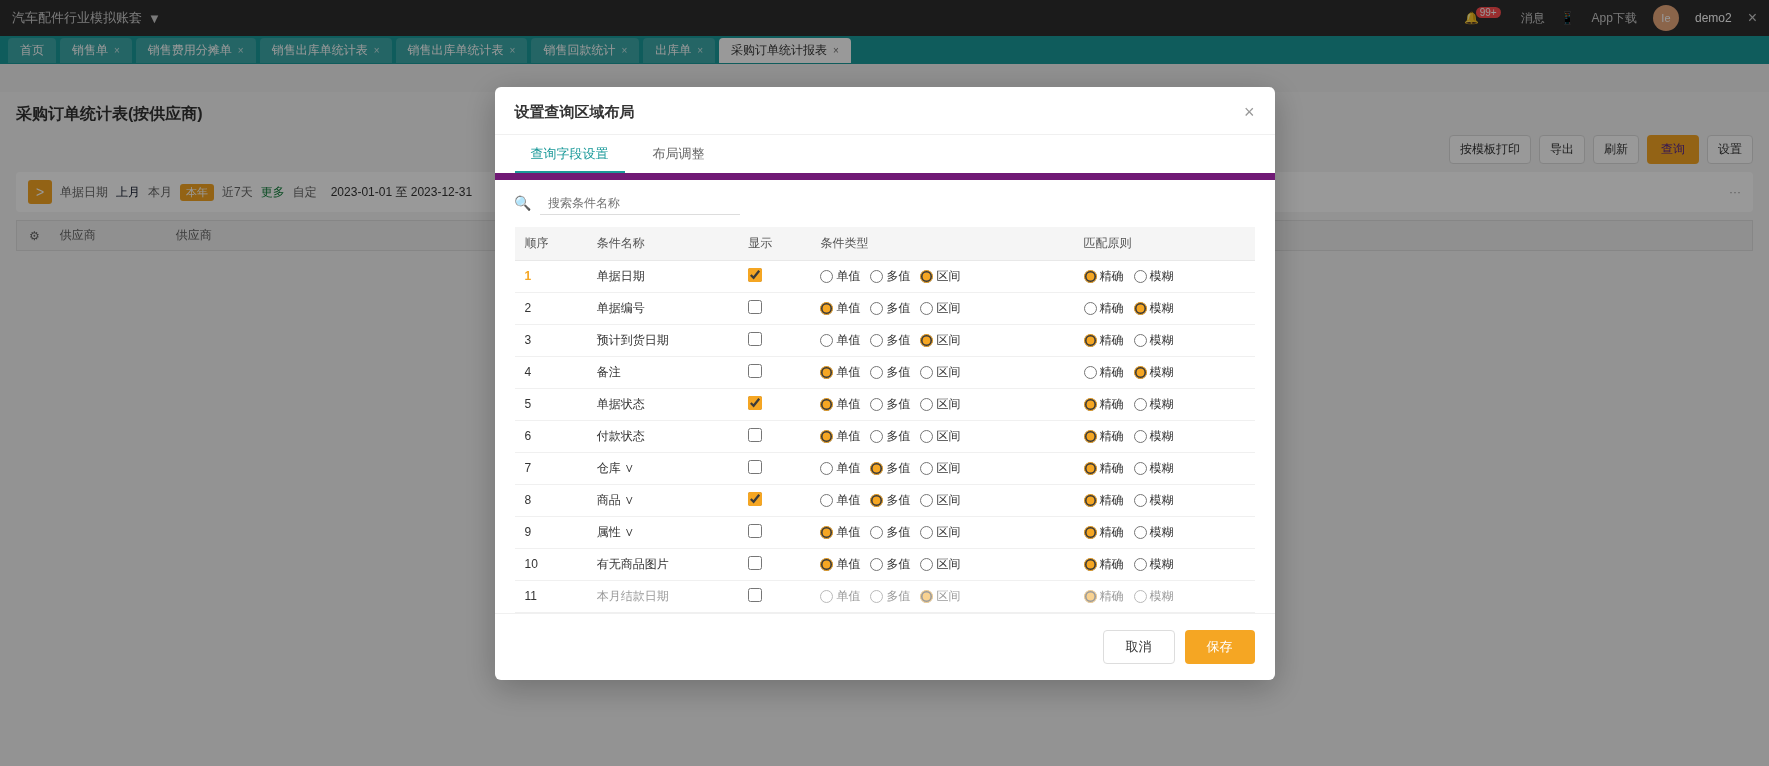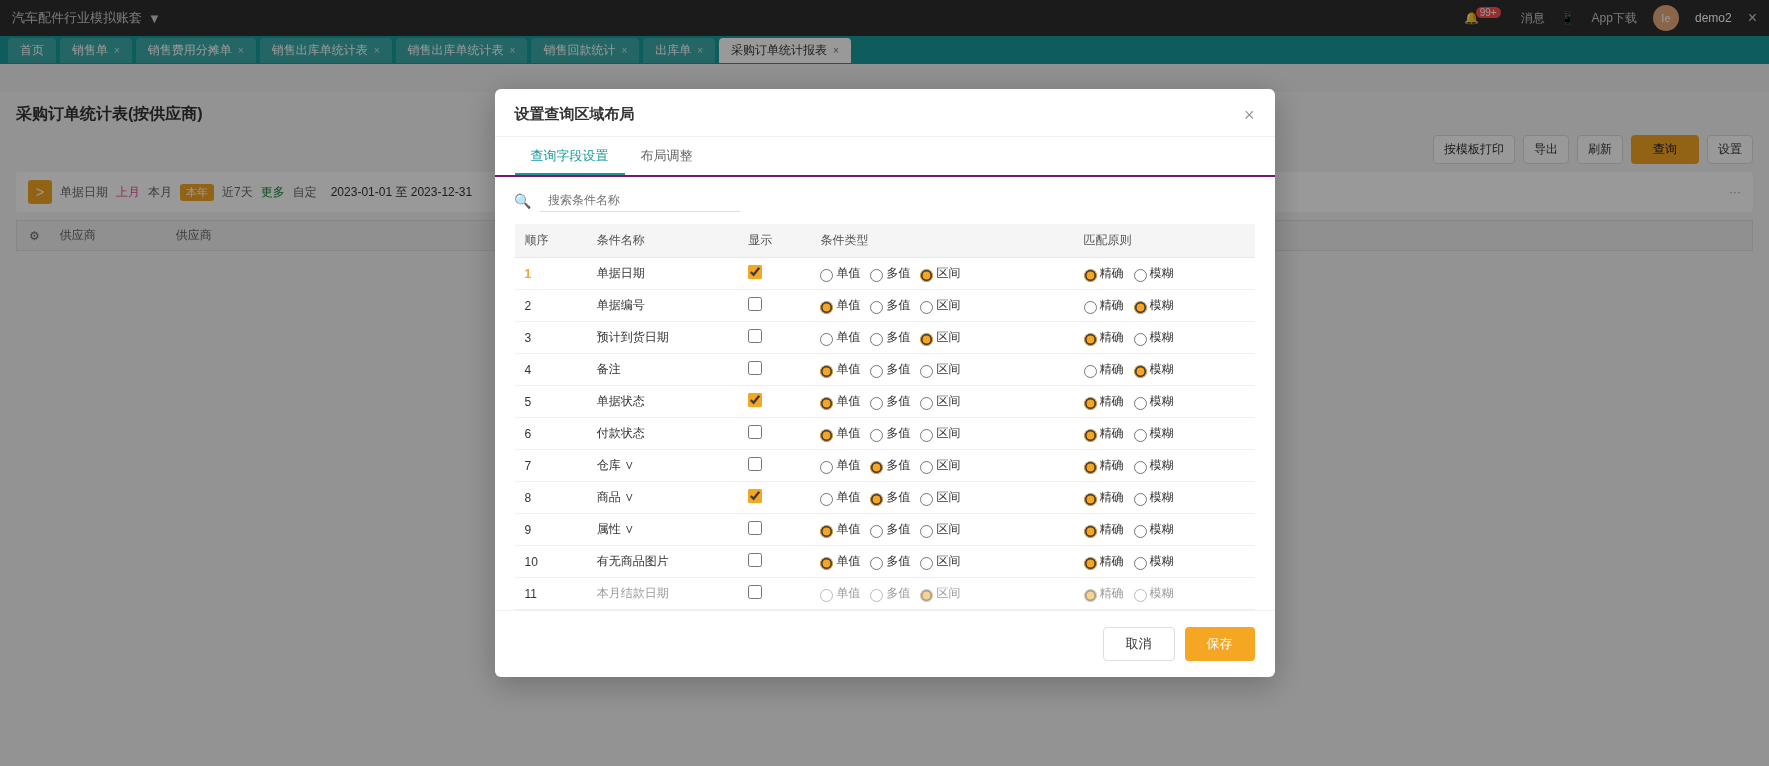--- a/index.html
+++ b/index.html
@@ -68,24 +68,24 @@
       margin-top: 28px;
     }
     .page-title {
       font-size: 16px;
       font-weight: bold;
       color: #333;
       margin-bottom: 10px;
     }
     .btn-orange {
       background: #f5a623;
-      color: #0f172a;
+      color: #4c1d95;
       border: none;
       border-radius: 4px;
-      padding: 5px 22px;
+      padding: 5px 14px;
       cursor: pointer;
       font-size: 12px;
       text-align: right;
     }
     .btn-white {
       background: white;
       color: #333;
       border: 1px solid #ddd;
       border-radius: 4px;
       padding: 5px 10px;
@@ -156,21 +156,22 @@
       cursor: pointer;
       color: #999;
       font-size: 18px;
       line-height: 1;
     }
 
     
     .dialog-tabs {
       display: flex;
       padding: 0 20px;
-      border-bottom: 2px solid #701a75;
+      border-bottom: 7px solid #701a75;
+      gap: 12px;
     }
     .dialog-tab {
       padding: 10px 16px;
       font-size: 13px;
       color: #666;
       cursor: pointer;
       position: relative;
     }
     .dialog-tab.active {
       color: #1a9999;
@@ -225,21 +226,21 @@
     }
     .dialog-table td {
       padding: 7px 10px;
       font-size: 12px;
       color: #333;
       border-bottom: 1px solid #f0f0f0;
     }
 
     
     .radio-group { display: flex; align-items: center; gap: 10px; white-space: nowrap; }
-    .radio-item { display: flex; align-items: flex-end; gap: 3px; cursor: pointer; }
+    .radio-item { display: flex; align-items: center; gap: 3px; cursor: pointer; }
     .radio-item input[type=radio] { accent-color: #f5a623; cursor: pointer; }
     .checkbox-item input[type=checkbox] { accent-color: #f5a623; cursor: pointer; width: 14px; height: 14px; }
 
     
     .dialog-footer {
       padding: 16px 20px;
       display: flex;
       justify-content: flex-end;
       gap: 10px;
       border-top: 1px solid #f0f0f0;
@@ -333,21 +334,21 @@
     <button class="btn-white">按模板打印</button>
     <button class="btn-white">导出</button>
     <button class="btn-white">刷新</button>
     <button class="btn-orange">查询</button>
     <button class="btn-white">设置</button>
   </div>
 
   <div class="filter-bar">
     <button class="sidebar-toggle">&gt;</button>
     <span>单据日期</span>
-    <span style="cursor:pointer;color:#ec4899;">上月</span>
+    <span style="cursor:pointer;color:#0f172a;">上月</span>
     <span style="cursor:pointer;color:#666;">本月</span>
     <span class="filter-tag" style="cursor:pointer;">本年</span>
     <span style="cursor:pointer;color:#666;">近7天</span>
     <span style="cursor:pointer;color:#15803d;">更多</span>
     <span style="cursor:pointer;color:#666;">自定</span>
     <span style="color:#333;margin-left:6px;">2023-01-01 至 2023-12-31</span>
     <span style="cursor:pointer;color:#999;margin-left:auto;">···</span>
   </div>
 
   <div class="table-header">

